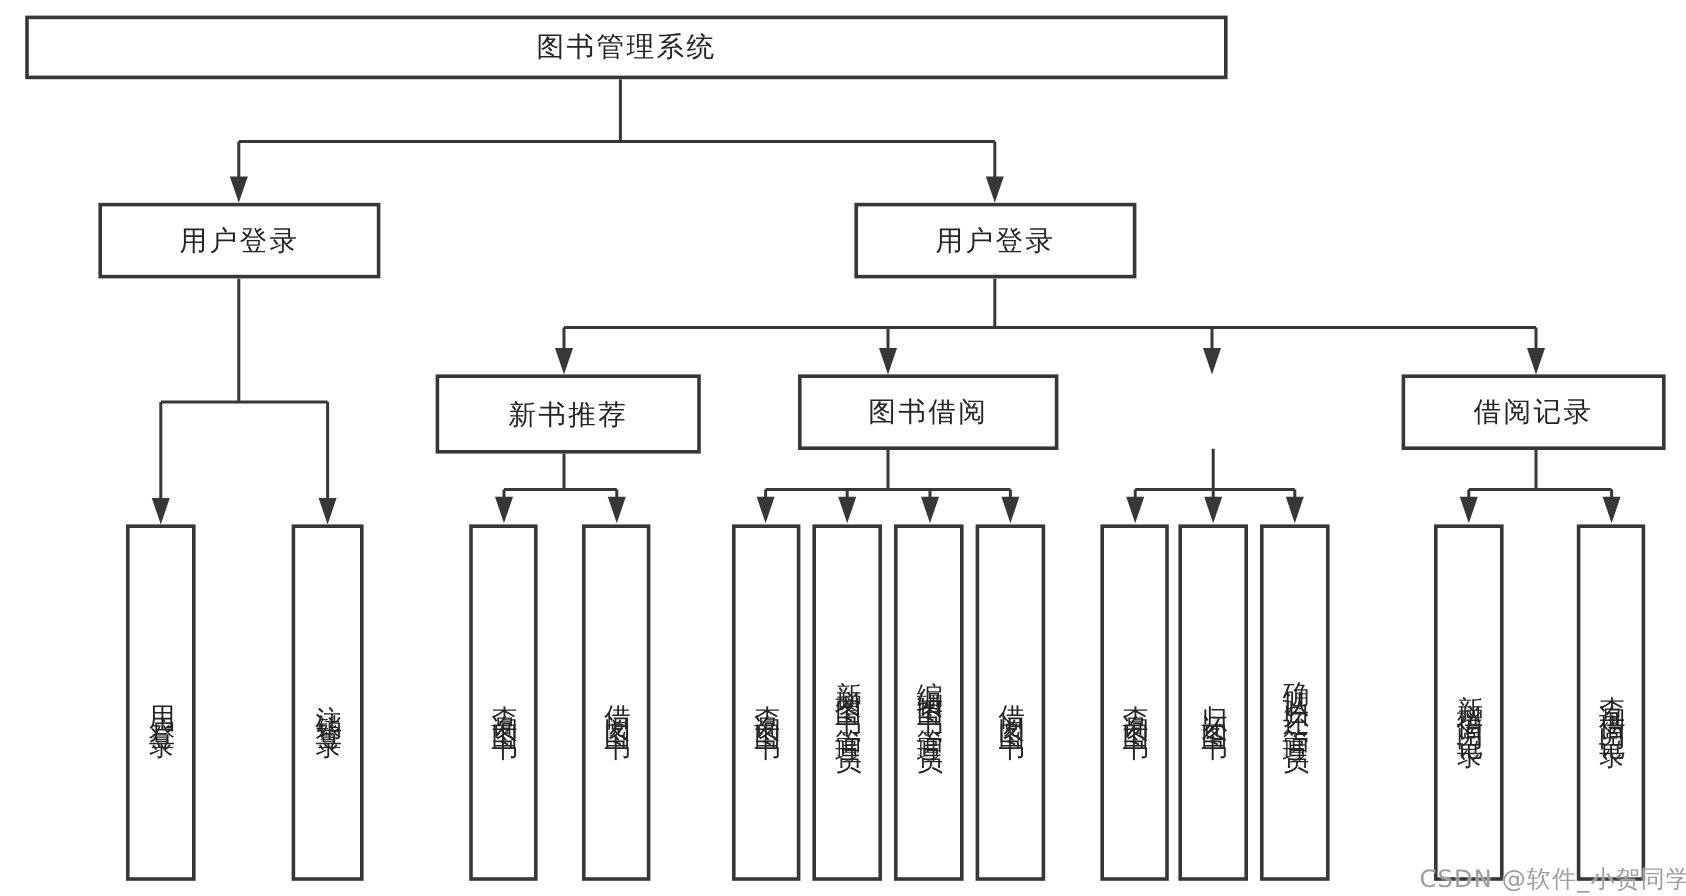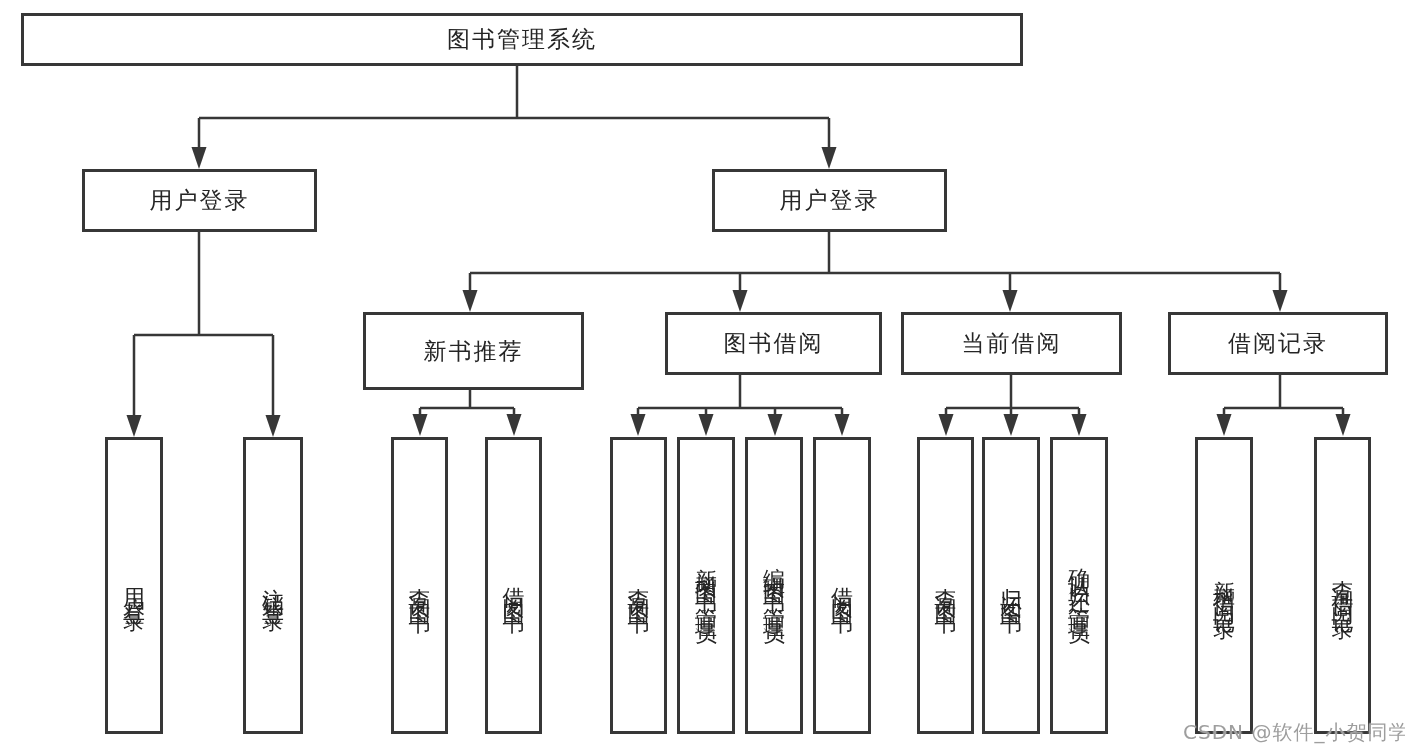--- a/index.html
+++ b/index.html
@@ -71,23 +71,22 @@
       <polygon points="1216.5,414 1231.5,414 1224,436"></polygon>
       <polygon points="1335.5,414 1350.5,414 1343,436"></polygon>
     </g>
   </svg>
 
   <div class="hbox" style="left:21px; top:13px; width:1002px; height:53px;">图书管理系统</div>
 
   <div class="hbox" style="left:82px; top:169px; width:235px; height:63px;">用户登录</div>
   <div class="hbox" style="left:712px; top:169px; width:235px; height:63px;">用户登录</div>
 
-  <div class="hbox" style="left:363px; top:312px; width:221px; height:78px;">新书推荐</div>
+  <div class="hbox" style="left:363px; top:312px; width:221px; height:66px;">新书推荐</div>
   <div class="hbox" style="left:632px; top:312px; width:217px; height:63px;margin-left:33px;">图书借阅</div>
-  <div class="hbox" style="left:901px; top:312px; width:221px; height:63px;">当前借阅</div>
   <div class="hbox" style="left:1168px; top:312px; width:220px; height:63px;">借阅记录</div>
 
   <div class="vbox" style="left:105px; top:437px; width:58px; height:297px;">
       <span>用户登录</span>
     </div>
   <div class="vbox" style="left:243px; top:437px; width:60px; height:297px;">
       <span>注销登录</span>
     </div>
 
   <div class="vbox" style="left:391px; top:437px; width:57px; height:297px;">

